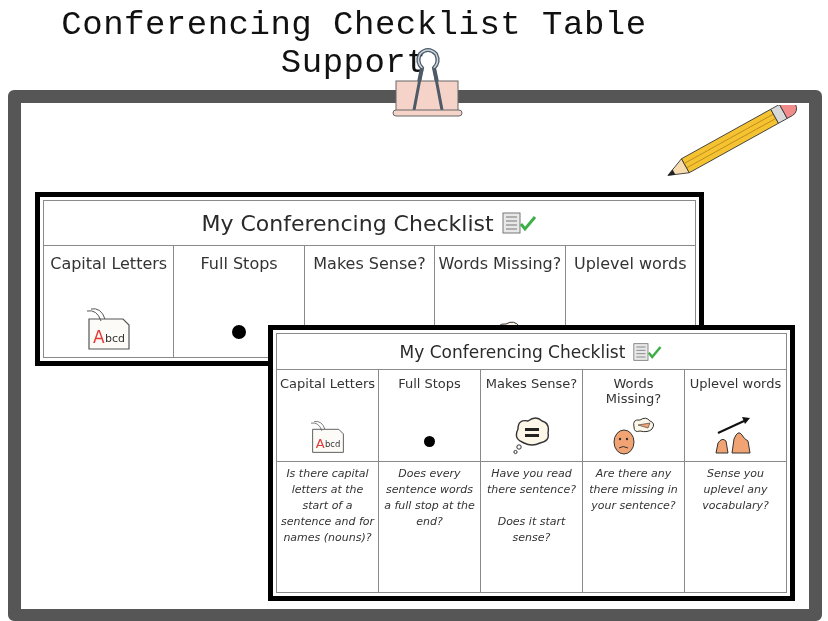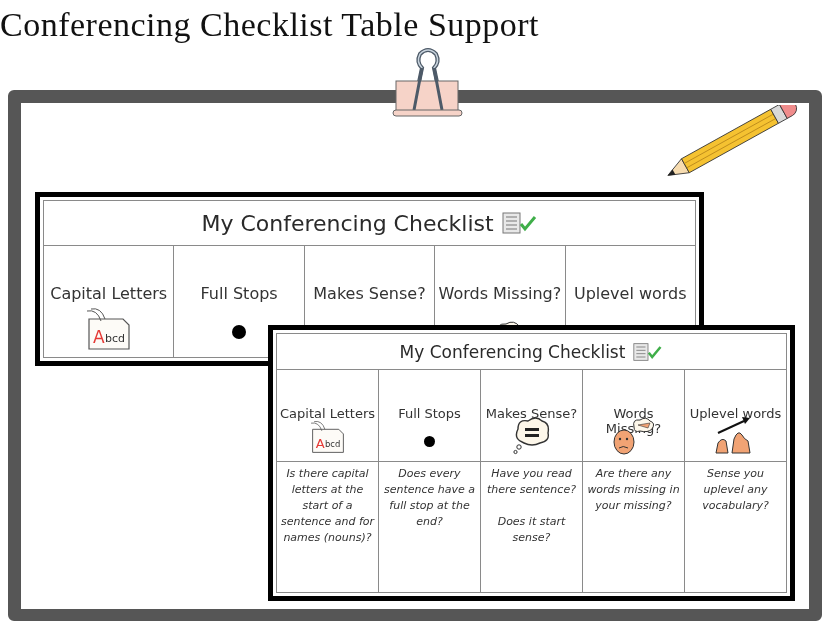--- a/index.html
+++ b/index.html
@@ -1,22 +1,22 @@
 <!DOCTYPE html>
 <html><head>
   <meta charset="utf-8">
   <style>
     html, body { margin: 0; padding: 0; }
     body {
       width: 828px; height: 621px; position: relative; overflow: hidden;
       background: #ffffff; font-family: "DejaVu Sans", sans-serif; color: #222;
     }
     .page-title {
-      position: absolute; left: 0; top: 6px; width: 708px; 
-      font-family: Liberation Serif, serif; font-size: 34px; color: #111;
+      position: absolute; left: 0; top: 6px; width: 708px; text-align: center;
+      font-family: Liberation Mono, monospace; font-size: 34px; color: #111;
       letter-spacing: 0.5px;
     }
     .board {
       position: absolute; left: 8px; top: 90px; width: 814px; height: 531px;
       box-sizing: border-box; border: 13px solid #565656; border-bottom-width: 12px;
       border-radius: 6px; background: #fff;
     }
     .clip { position: absolute; left: 392px; top: 48px; width: 72px; height: 72px; }
     .pencil { position: absolute; left: 655px; top: 105px; width: 150px; height: 72px; }
 
@@ -44,21 +44,21 @@
     .sheet-front .title-cell { height: 33px; font-size: 17px; }
     .sheet-front .head-cell { font-size: 13px; line-height: 15px; padding-top: 6px; height: 84px; position: relative; }
     .sheet-front .desc-cell { font-size: 11px; line-height: 16px; padding: 4px 3px 0 3px; font-style: italic; }
     .desc-gap { display: block; height: 16px; }
 
     .icon-box { position: absolute; left: 0; right: 0; display: flex; justify-content: center; }
     .sheet-back .icon-box { bottom: 6px; }
     .sheet-front .icon-box { bottom: 6px; }
     .dot { width: 14px; height: 14px; border-radius: 50%; background: #000; }
     .sheet-front .dot { width: 11px; height: 11px; }
-    .hdr-text { display: block; margin-top: 30px; }
+    .hdr-text { display: block; }
   </style>
 </head>
 <body>
 
 <div class="page-title">Conferencing Checklist Table Support</div>
 
 <div class="board"></div>
 
 <svg class="clip" viewBox="0 0 72 72">
   <path d="M22 58 L30 20 Q24 14 28 6 Q36 -2 44 6 Q48 14 42 20 L50 58" fill="none" stroke="#4d5a68" stroke-width="4"></path>
@@ -222,24 +222,24 @@
             <line x1="4" y1="16" x2="30" y2="4" stroke="#111" stroke-width="2"></line>
             <polygon points="28,0 36,1 31,7" fill="#111"></polygon>
             <path d="M2 36 L4 26 Q8 20 12 24 L14 36 z" fill="#f1a374" stroke="#333" stroke-width="1"></path>
             <path d="M18 36 L20 22 Q24 12 28 18 Q30 22 34 24 L36 36 z" fill="#f1a374" stroke="#333" stroke-width="1"></path>
           </svg>
         </div>
       </td>
     </tr>
     <tr>
       <td class="desc-cell">Is there capital letters at the start of a sentence and for names (nouns)?</td>
-      <td class="desc-cell">Does every sentence have a full stop at the end?</td>
+      <td class="desc-cell">Does every sentence words a full stop at the end?</td>
       <td class="desc-cell">
         <span>Have you read there sentence?</span>
         <span class="desc-gap"></span>
         <span>Does it start sense?</span>
       </td>
-      <td class="desc-cell">Are there any words missing in your missing?</td>
+      <td class="desc-cell">Are there any there missing in your sentence?</td>
       <td class="desc-cell">Sense you uplevel any vocabulary?</td>
     </tr>
   </tbody>
     </table>
 </div>
 
 </body></html>

